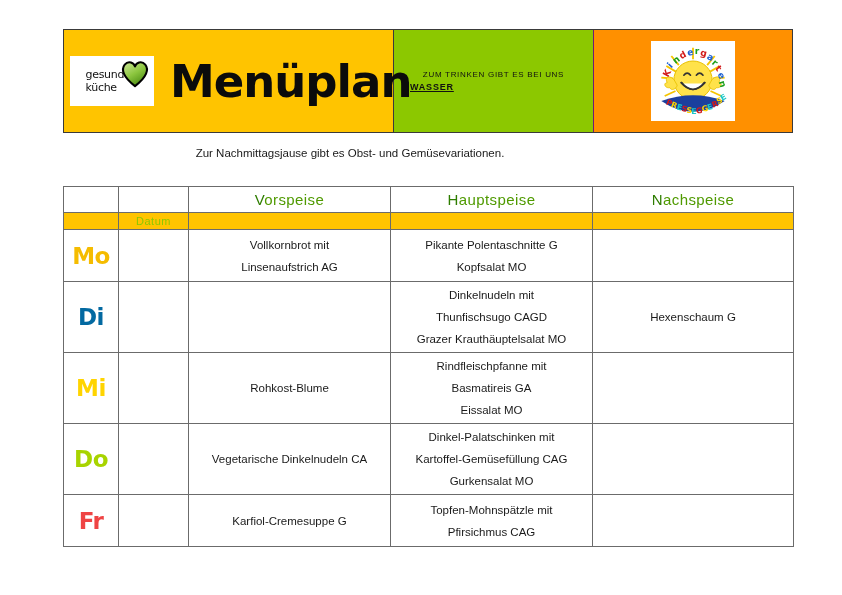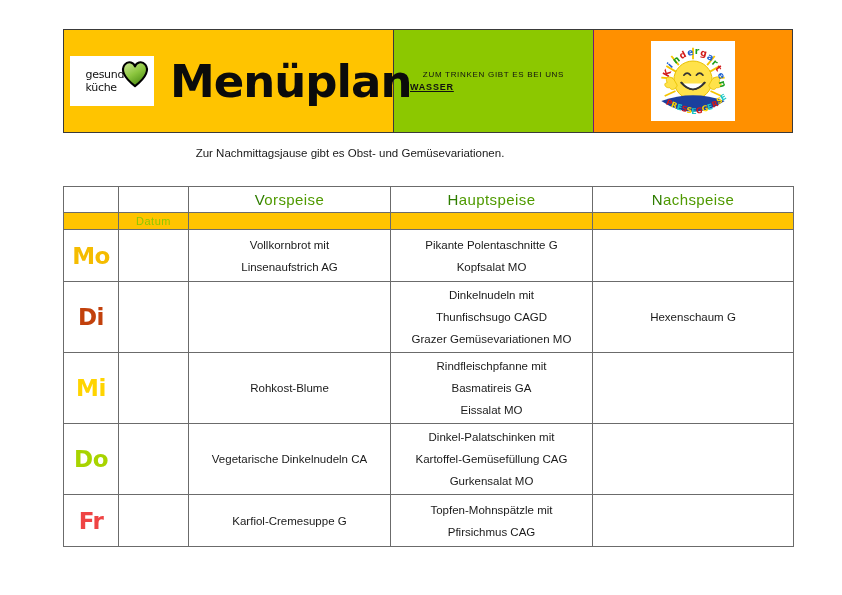--- a/index.html
+++ b/index.html
@@ -341,32 +341,32 @@
         <div class="dish-text">Pikante Polentaschnitte G
 Kopfsalat MO</div>
       </td>
       <td class="dish-cell">
         <div class="dish-text"></div>
       </td>
     </tr>
 
     <tr class="data-row">
       <td class="day-cell">
-        <span class="day-text" style="color: #c2410c; text-align: center;">Di</span>
+        <span class="day-text" style="color: #0369a1; text-align: center;">Di</span>
       </td>
       <td class="date-cell">
         <span class="date-text">20.6.2023</span>
       </td>
       <td class="dish-cell">
         <div class="dish-text"></div>
       </td>
       <td class="dish-cell">
         <div class="dish-text">Dinkelnudeln mit
 Thunfischsugo CAGD
-Grazer Gemüsevariationen MO</div>
+Grazer Krauthäuptelsalat MO</div>
       </td>
       <td class="dish-cell">
         <div class="dish-text">Hexenschaum G</div>
       </td>
     </tr>
 
     <tr class="data-row">
       <td class="day-cell">
         <span class="day-text" style="color: rgb(255, 212, 0);">Mi</span>
       </td>

